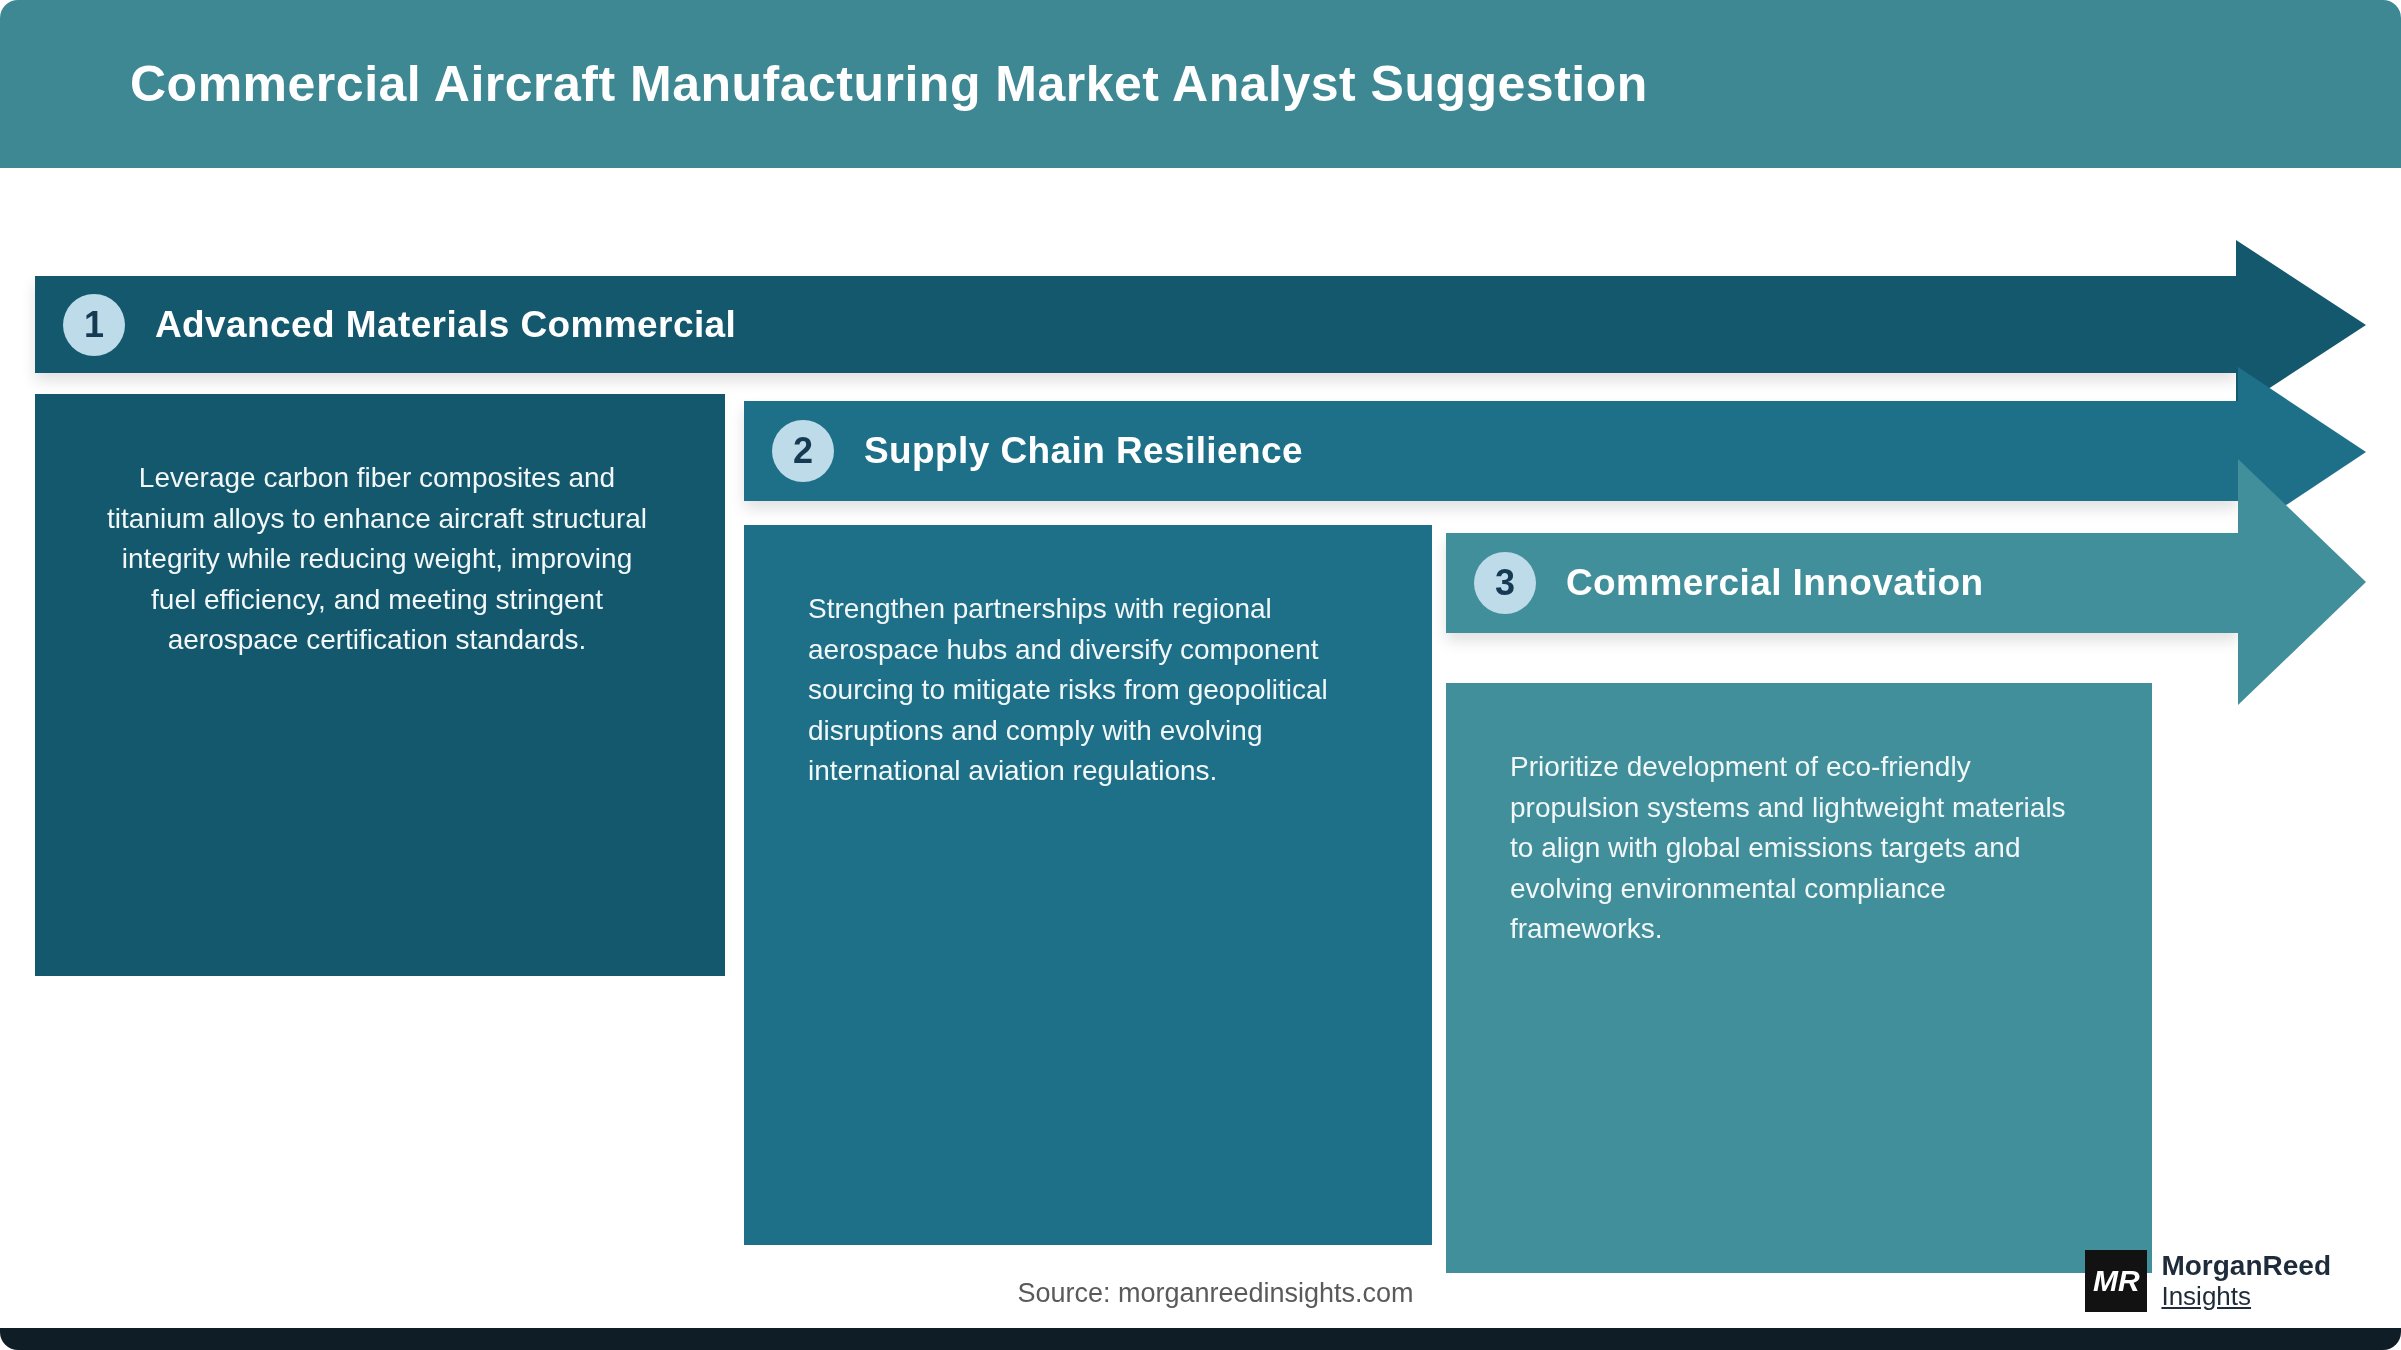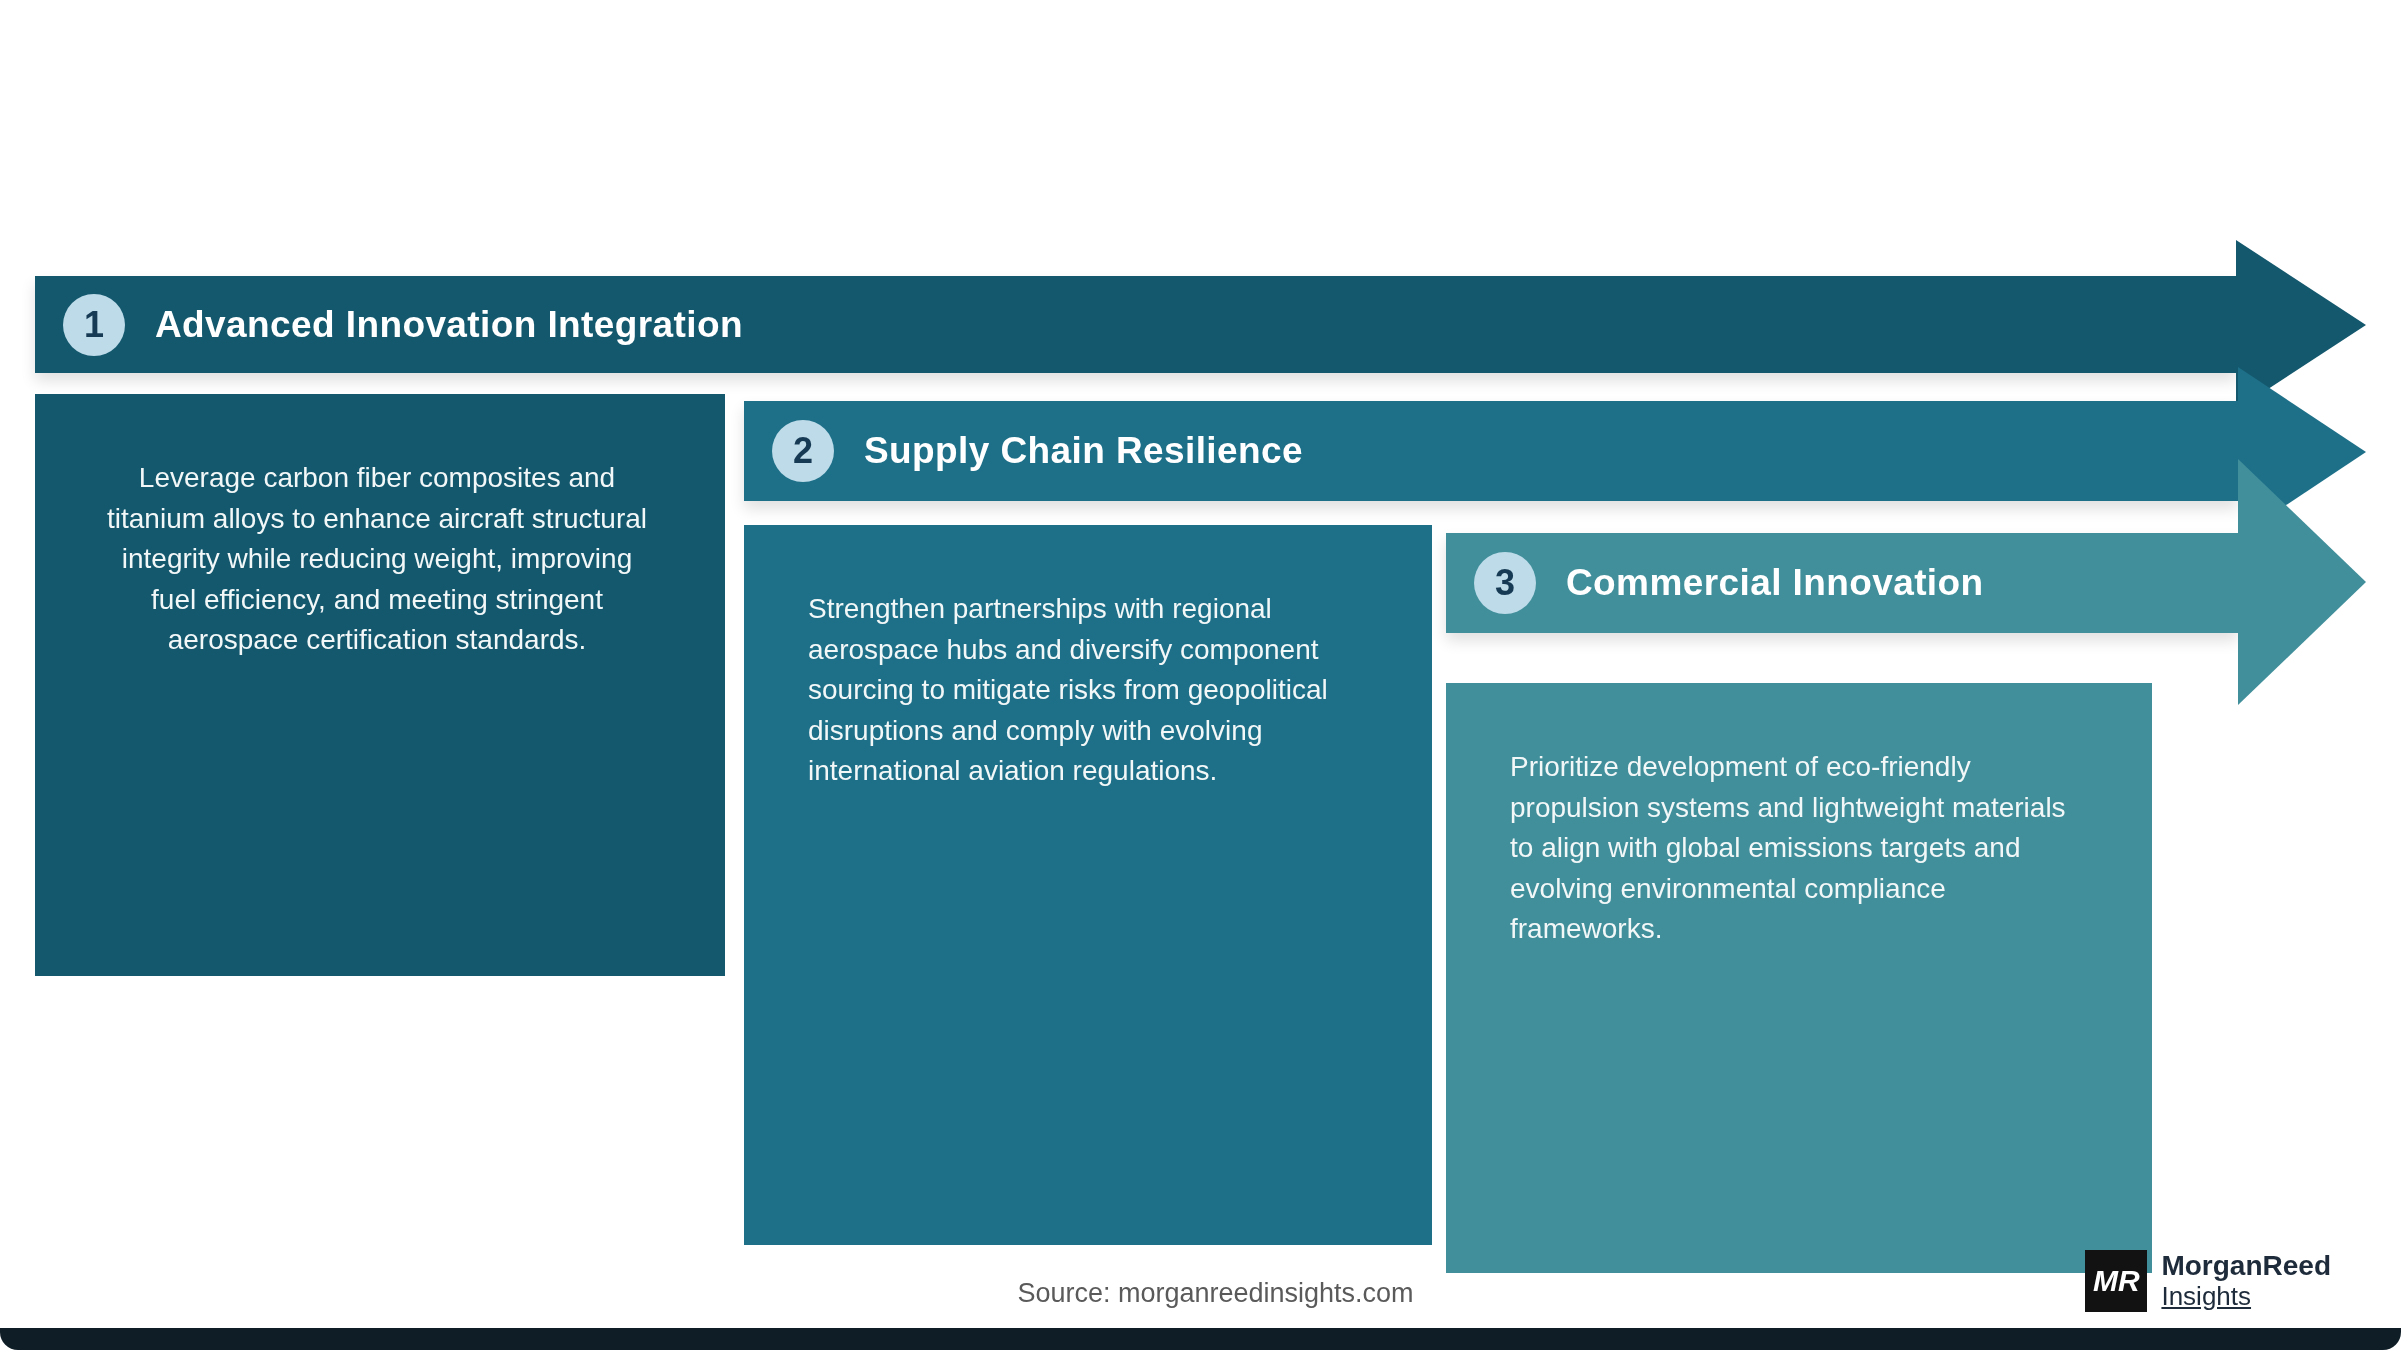--- a/index.html
+++ b/index.html
@@ -114,24 +114,27 @@
     left: 0; bottom: 0;
     width: 100%; height: 22px;
     background: #0f1d27;
   }
 </style>
 </head>
 <body>
 
 <div class="slide">
 
+  <div class="header" style="background: rgb(62, 136, 147);">
+    <h1>Commercial Aircraft Manufacturing Market Analyst Suggestion</h1>
+  </div>
 
   <div class="shaft shaft-1" style="background: rgb(20, 88, 110);">
     <span class="num-circle">1</span>
-    <span class="step-heading">Advanced Innovation Integration</span>
+    <span class="step-heading">Advanced Materials Commercial</span>
   </div>
   <div class="head head-1" style="background: rgb(20, 88, 110);"></div>
   <div class="desc-box box-1" style="background: rgb(20, 88, 110);">
     <p>Leverage carbon fiber composites and titanium alloys to enhance aircraft structural integrity while reducing weight, improving fuel efficiency, and meeting stringent aerospace certification standards.</p>
   </div>
 
   <div class="shaft shaft-2" style="background: rgb(30, 112, 137);">
     <span class="num-circle">2</span>
     <span class="step-heading">Supply Chain Resilience</span>
   </div>

